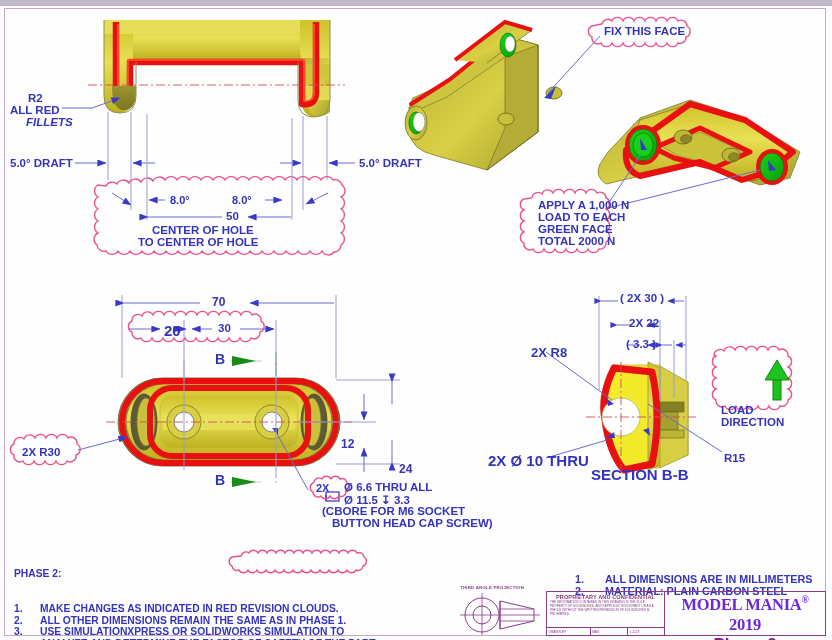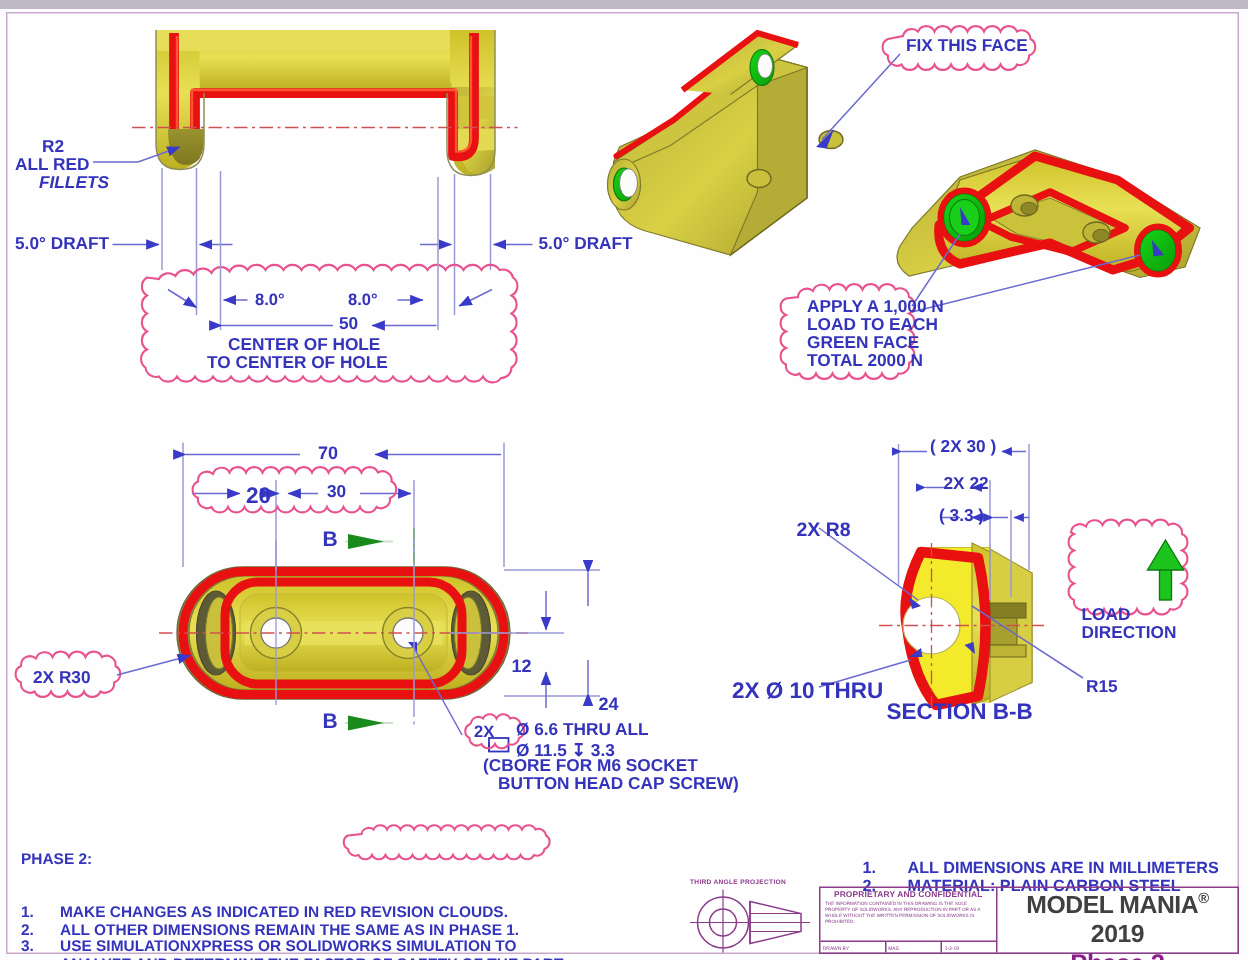--- a/index.html
+++ b/index.html
@@ -41,22 +41,22 @@
   #propcol{width:118px;border-right:1px solid #8a3b8a;box-sizing:border-box;
            position:relative;}
   #propTitle{font-size:5.6px;color:#8a3b8a;font-weight:bold;text-align:center;
              padding-top:2px;letter-spacing:.1px;}
   #propBody{font-size:3.1px;color:#8a3b8a;line-height:3.9px;padding:1px 3px 0 3px;}
   #propRow{position:absolute;left:0;bottom:0;width:100%;height:8px;
            border-top:1px solid #8a3b8a;display:flex;box-sizing:border-box;}
   #propRow div{font-size:3.3px;color:#8a3b8a;border-right:1px solid #8a3b8a;
                box-sizing:border-box;padding-left:1.5px;line-height:8px;}
   #mmcol{flex:1;position:relative;}
-  #mmTitle{font-size:16.5px;color:#404040;font-weight:bold;text-align:center;
-           padding-top:2px;letter-spacing:-.3px;}
+  #mmTitle{font-size:16.5px;color:#6d28d9;font-weight:bold;text-align:center;
+           padding-top:2px;letter-spacing:-.3px;font-family:Liberation Serif, serif;}
   #mmSub{font-size:17px;color:#8a1f8a;font-weight:bold;text-align:center;
          letter-spacing:-.2px;}
   sup{font-size:.6em;}
   .label{position:absolute;color:#3333bb;font-weight:bold;
          font-family:"Liberation Sans",sans-serif;white-space:pre;}
 </style>
 </head>
 <body>
 
 <div id="sheet">

